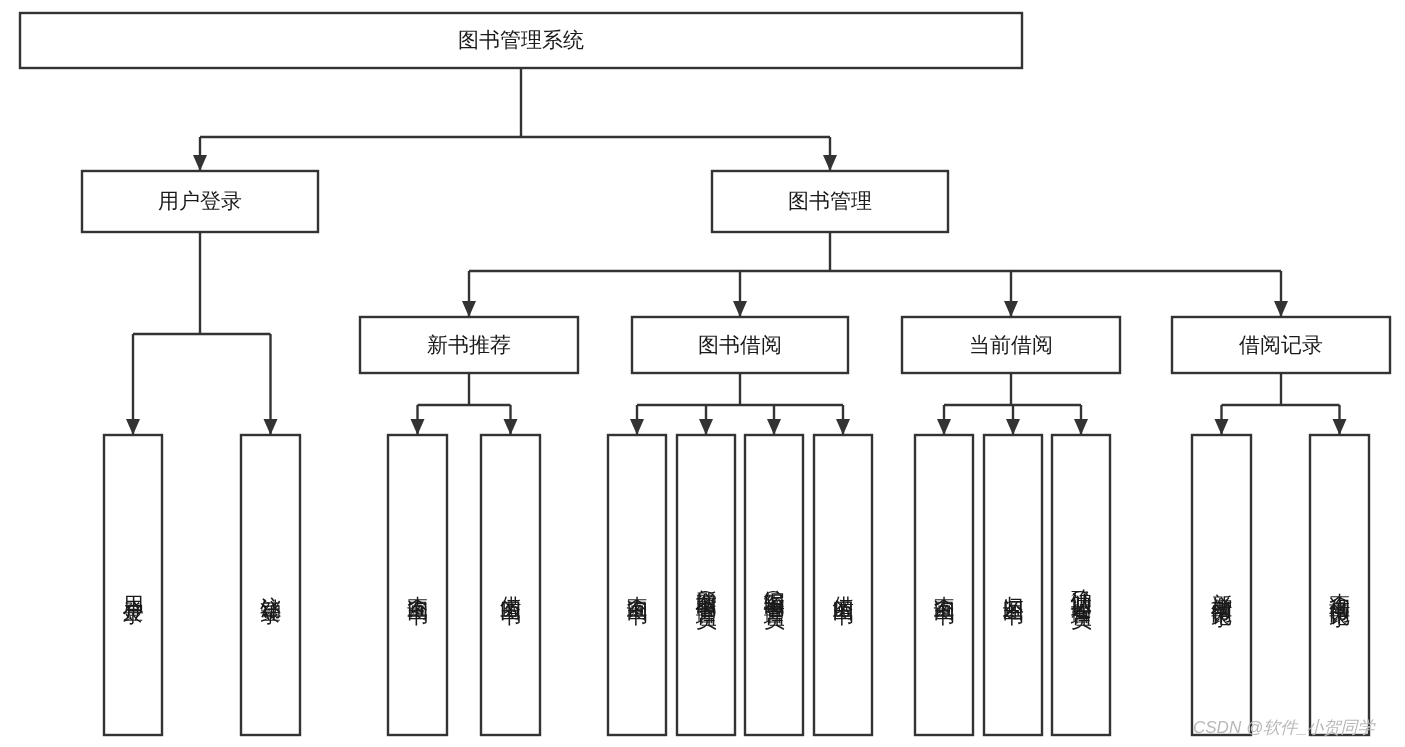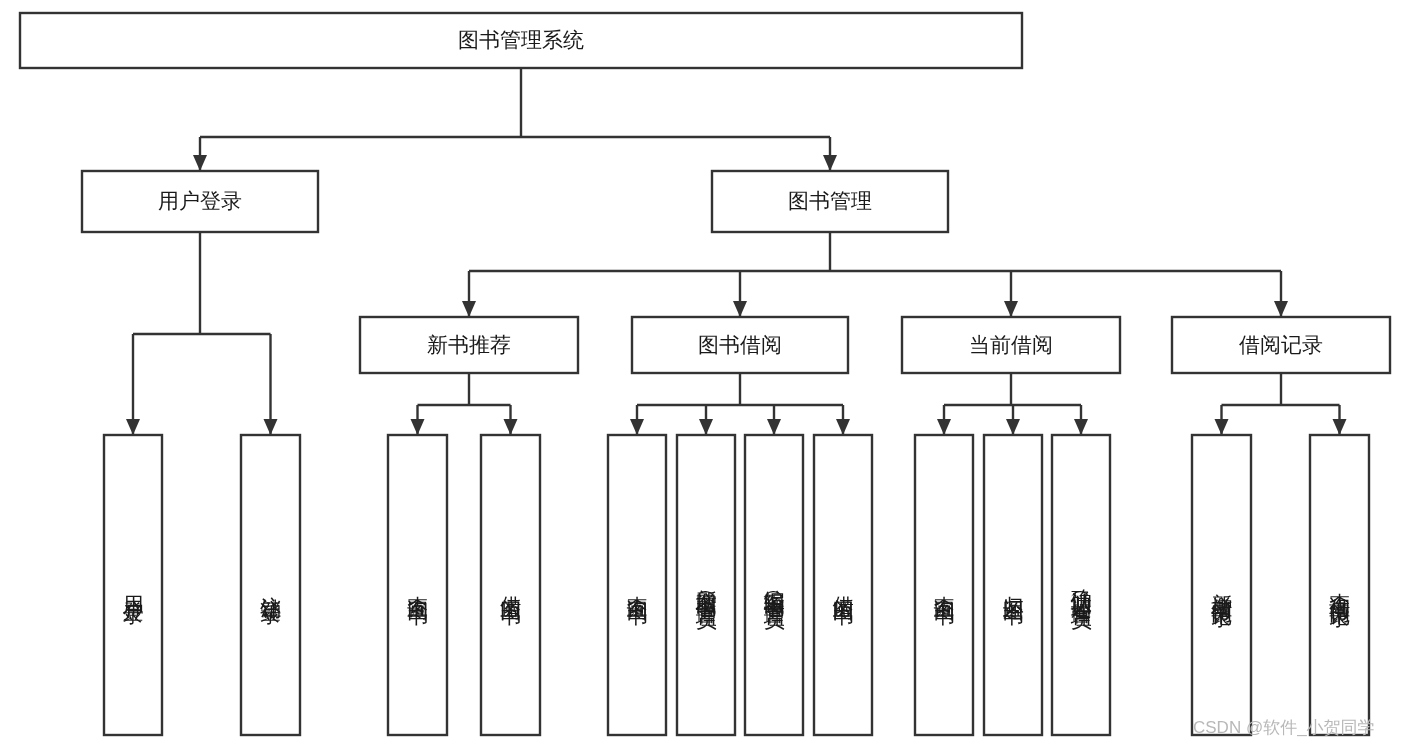--- a/index.html
+++ b/index.html
@@ -168,14 +168,14 @@
       <div class="leaf-label-v" style="left: 608px; top: 435px; width: 58px; height: 300px;">查询图书</div>
       <div class="leaf-label-v" style="left: 677px; top: 435px; width: 58px; height: 300px;">新增图书（管理员）</div>
       <div class="leaf-label-v" style="left: 745px; top: 435px; width: 58px; height: 300px;">编辑图书（管理员）</div>
       <div class="leaf-label-v" style="left: 814px; top: 435px; width: 58px; height: 300px;">借阅图书</div>
       <div class="leaf-label-v" style="left: 915px; top: 435px; width: 58px; height: 300px;">查询图书</div>
       <div class="leaf-label-v" style="left: 984px; top: 435px; width: 58px; height: 300px;">归还图书</div>
       <div class="leaf-label-v" style="left: 1052px; top: 435px; width: 58px; height: 300px;">确认归还（管理员）</div>
       <div class="leaf-label-v" style="left: 1192px; top: 435px; width: 59px; height: 300px;">新增借阅记录</div>
       <div class="leaf-label-v" style="left: 1310px; top: 435px; width: 59px; height: 300px;">查询借阅记录</div>
     </div>
-  <div class="watermark" style="left: 1193px; top: 716px;">CSDN @软件_小贺同学</div>
+  <div class="watermark" style="left: 1193px; top: 716px; font-style: italic;">CSDN @软件_小贺同学</div>
 </div>
 
 </body></html>

